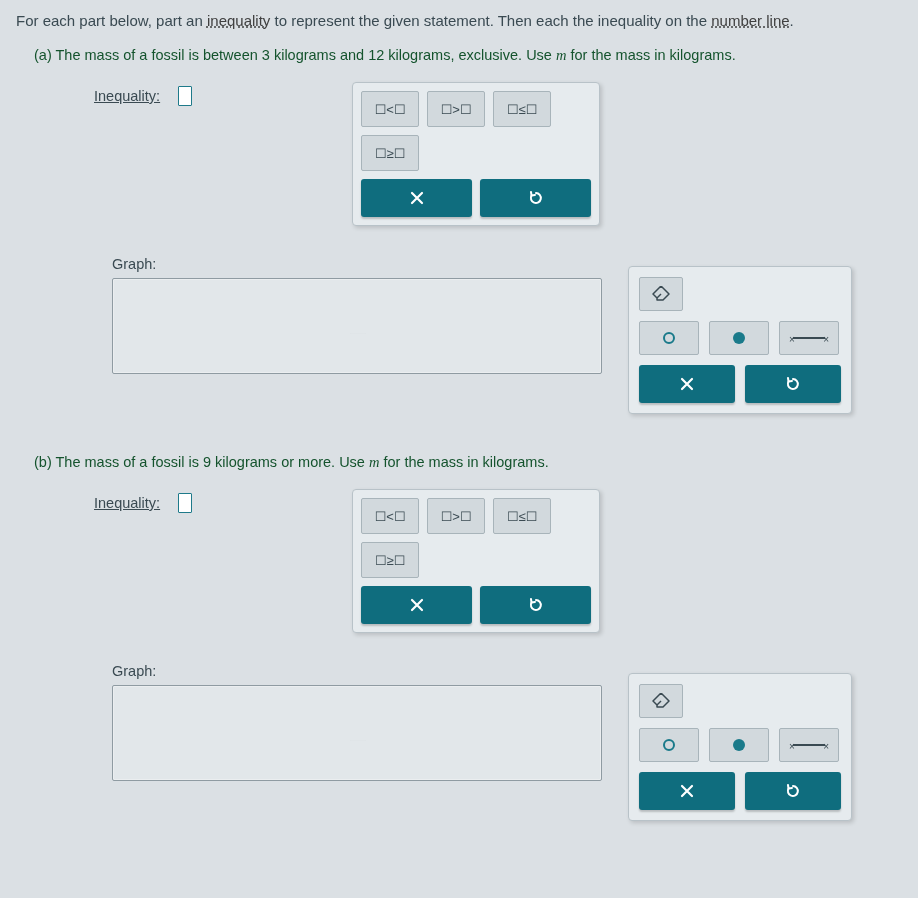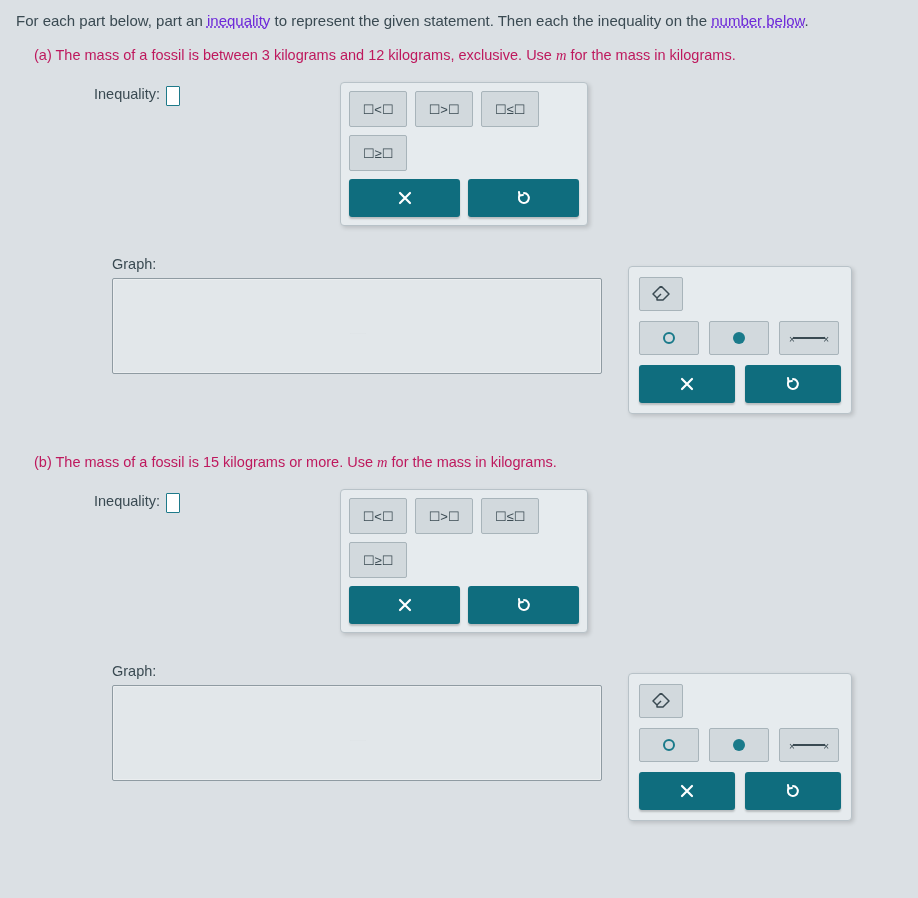--- a/index.html
+++ b/index.html
@@ -13,48 +13,50 @@
   }
   .page {
     padding: 12px 16px 30px 16px;
   }
   .instructions {
     font-size: 15px;
     margin-bottom: 18px;
     color: #3a4a52;
   }
   .instructions .link {
-    color: #6d28d9;
+    color: #404040;
     text-decoration: underline dotted;
     cursor: pointer;
   }
   .part {
     margin-left: 18px;
     margin-bottom: 40px;
   }
   .part-text {
     font-size: 14.5px;
     margin-bottom: 18px;
-    color: #be185d;
+    color: #14532d;
   }
   .part-text em {
     font-style: italic;
     font-family: 'Times New Roman', serif;
   }
   .row-inline {
     display: flex;
     align-items: flex-start;
     gap: 160px;
     margin-left: 60px;
     margin-bottom: 30px;
   }
   .ineq-label-wrap {
     display: flex;
-    gap: 6px;
+    align-items: center;
+    gap: 18px;
     padding-top: 4px;
+    text-decoration: underline;
   }
   .ineq-label {
     font-size: 14.5px;
     color: #3a4a52;
   }
   .ineq-input {
     width: 14px;
     height: 20px;
     border: 1.5px solid #1e7a8a;
     background: #fff;
@@ -227,21 +229,21 @@
     font-size: 16px;
     box-shadow: 0 2px 2px rgba(0,0,0,0.2);
   }
 </style>
 </head>
 <body>
 
 <div class="page">
 
   <div class="instructions">
-    <span>For each part below, part an </span><span class="link">inequality</span><span> to represent the given statement. Then each the inequality on the </span><span class="link">number below</span><span>.</span>
+    <span>For each part below, part an </span><span class="link">inequality</span><span> to represent the given statement. Then each the inequality on the </span><span class="link">number line</span><span>.</span>
   </div>
 
   <div class="part">
     <div class="part-text">
       <span>(a) </span><span>The mass of a fossil is between 3 kilograms and 12 kilograms, exclusive. Use </span><em>m</em><span> for the mass in kilograms.</span>
     </div>
 
     <div class="row-inline">
       <div class="ineq-label-wrap">
         <span class="ineq-label">Inequality:</span>
@@ -350,21 +352,21 @@
                 <path d="M3 2 L3.5 5.5 L7 5" fill="none" stroke="#fff" stroke-width="2" stroke-linecap="round" stroke-linejoin="round"></path>
               </svg>
           </div>
         </div>
       </div>
     </div>
   </div>
 
   <div class="part">
     <div class="part-text">
-      <span>(b) </span><span>The mass of a fossil is 15 kilograms or more. Use </span><em>m</em><span> for the mass in kilograms.</span>
+      <span>(b) </span><span>The mass of a fossil is 9 kilograms or more. Use </span><em>m</em><span> for the mass in kilograms.</span>
     </div>
 
     <div class="row-inline">
       <div class="ineq-label-wrap">
         <span class="ineq-label">Inequality:</span>
         <span class="ineq-input"></span>
       </div>
 
       <div class="tool-panel">
         <div class="op-row">

